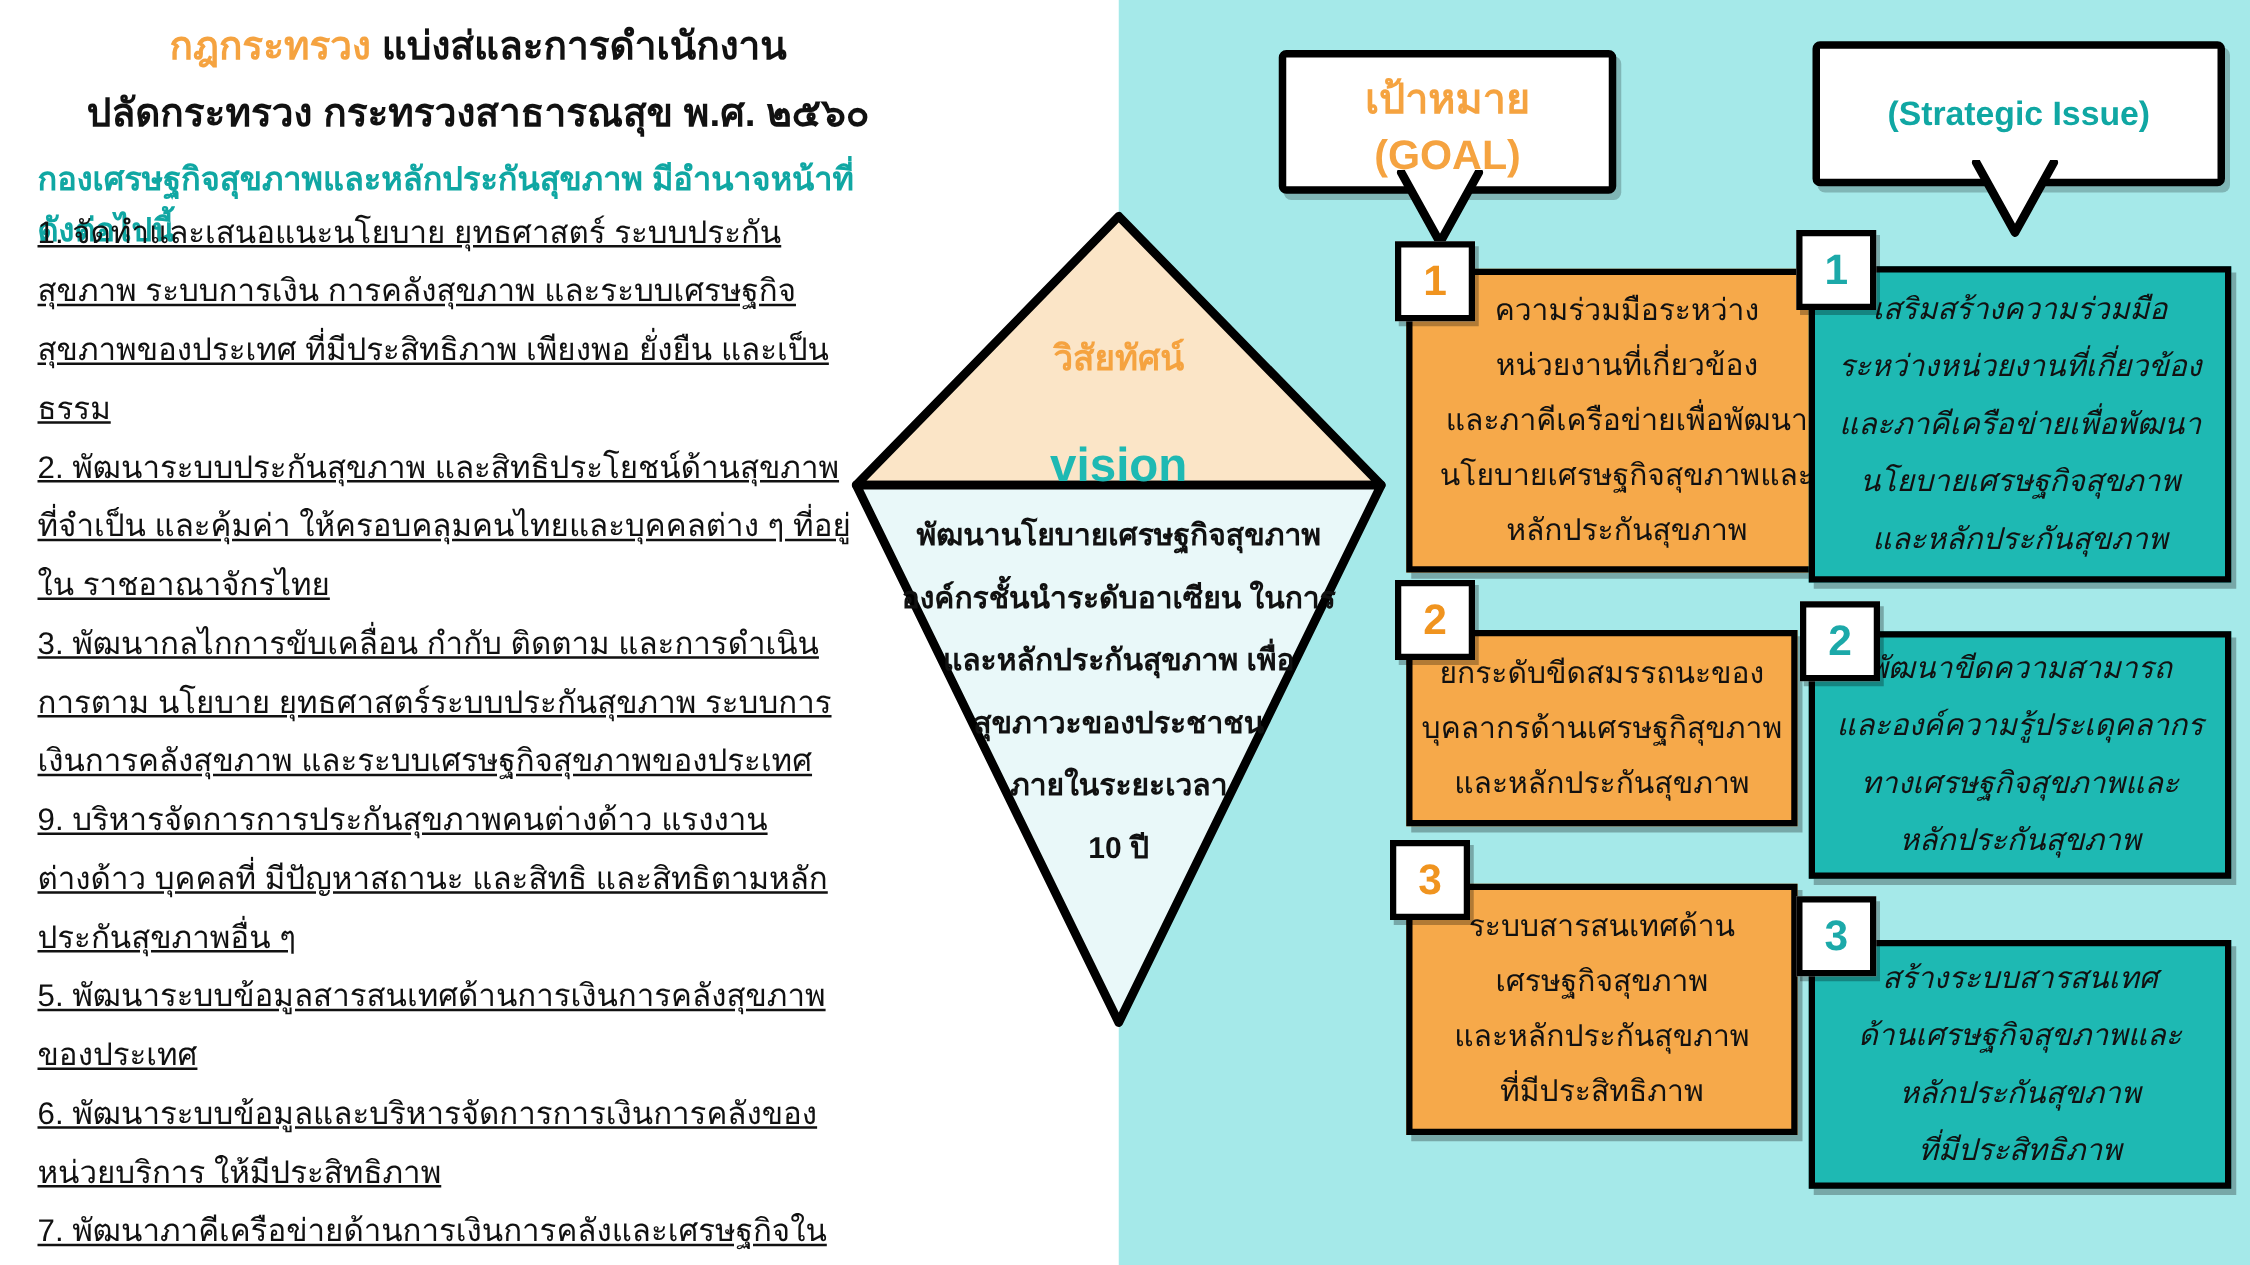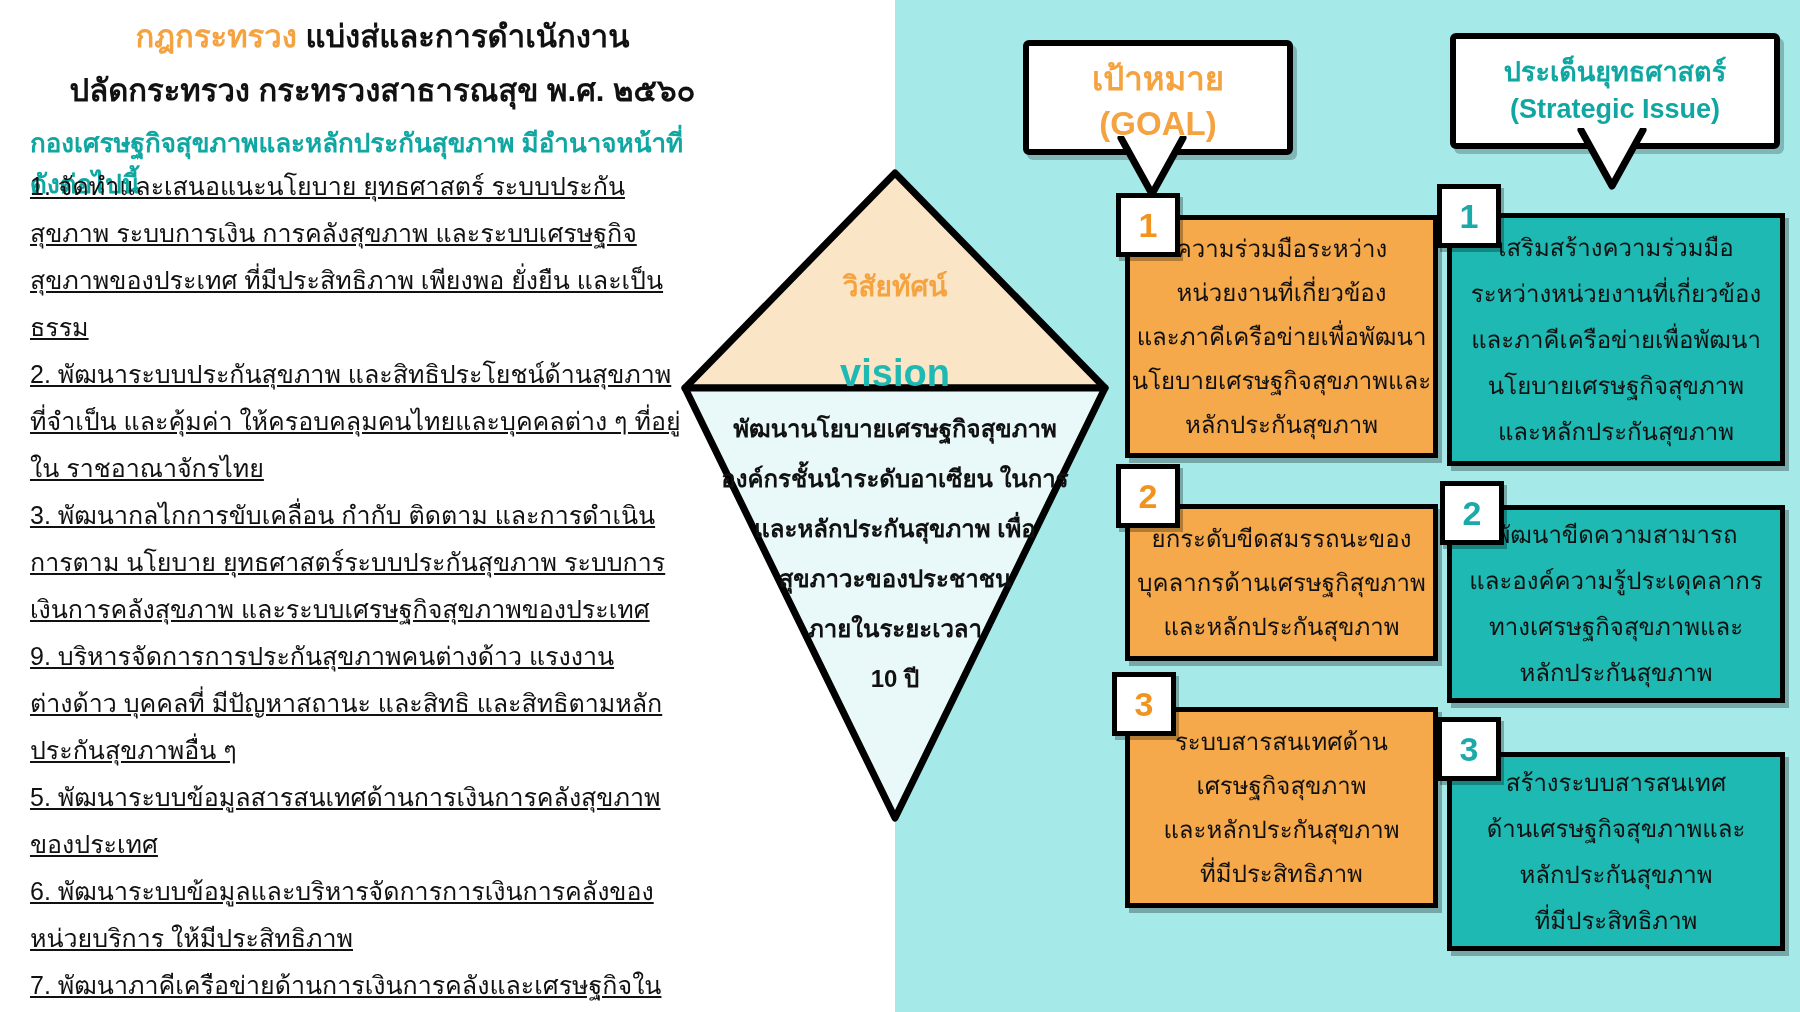--- a/index.html
+++ b/index.html
@@ -31,21 +31,21 @@
   .pointer.strat{left:1575px;top:128px;}
   
   .badge{position:absolute;width:54px;height:54px;background:#ffffff;border:5px solid #000;
          display:flex;align-items:center;justify-content:center;font-size:34px;font-weight:bold;
          box-shadow:3px 4px 0 rgba(0,0,0,0.28);z-index:3;}
   .badge.orange{color:var(--orange_number,#F0941F);}
   .badge.teal{color:var(--teal_number,#1CA9A9);}
   .panel{position:absolute;border:5px solid #000;display:flex;flex-direction:column;align-items:center;justify-content:center;
          text-align:center;font-size:24px;box-shadow:4px 5px 0 rgba(0,0,0,0.28);z-index:2;}
   .panel.orange{background:var(--orange_box,#F6A94A);line-height:44px;}
-  .panel.teal{background:var(--teal_box,#1EB9B3);line-height:46px;}
+  .panel.teal{background:var(--teal_box,#1EB9B3);line-height:46px;font-style:italic;}
 </style>
 </head>
 <body>
 
 <div class="canvas">
 
   <div class="cyan-panel"></div>
 
   <div class="titles">
     <div><span class="hl">กฎกระทรวง</span> <span>แบ่งส่และการดำเนักงาน</span></div>
@@ -80,29 +80,28 @@
   </div>
 
   <div class="bubble goal">
     <div>เป้าหมาย (GOAL)</div>
   </div>
   <svg class="pointer goal" viewBox="0 0 74 64">
     <path d="M6 2 L37 58 L68 2" fill="#ffffff" stroke="#000" stroke-width="7" stroke-linejoin="round" stroke-linecap="round"></path>
   </svg>
 
   <div class="bubble strat">
-    <div>ประเด็นยุทธศาสตร์</div>
     <div>(Strategic Issue)</div>
   </div>
   <svg class="pointer strat" viewBox="0 0 74 64">
     <path d="M6 2 L37 58 L68 2" fill="#ffffff" stroke="#000" stroke-width="7" stroke-linejoin="round" stroke-linecap="round"></path>
   </svg>
 
   <div class="badge orange" style="left:1116px;top:193px;">1</div>
-  <div class="panel orange" style="left:1125px;top:215px;width:303px;height:233px;">
+  <div class="panel orange" style="left:1125px;top:215px;width:303px;height:233px;padding-left:20px;">
     <div>ความร่วมมือระหว่าง</div>
     <div>หน่วยงานที่เกี่ยวข้อง</div>
     <div>และภาคีเครือข่ายเพื่อพัฒนา</div>
     <div>นโยบายเศรษฐกิจสุขภาพและ</div>
     <div>หลักประกันสุขภาพ</div>
   </div>
 
   <div class="badge orange" style="left:1116px;top:464px;">2</div>
   <div class="panel orange" style="left:1125px;top:504px;width:303px;height:147px;">
     <div>ยกระดับขีดสมรรถนะของ</div>

